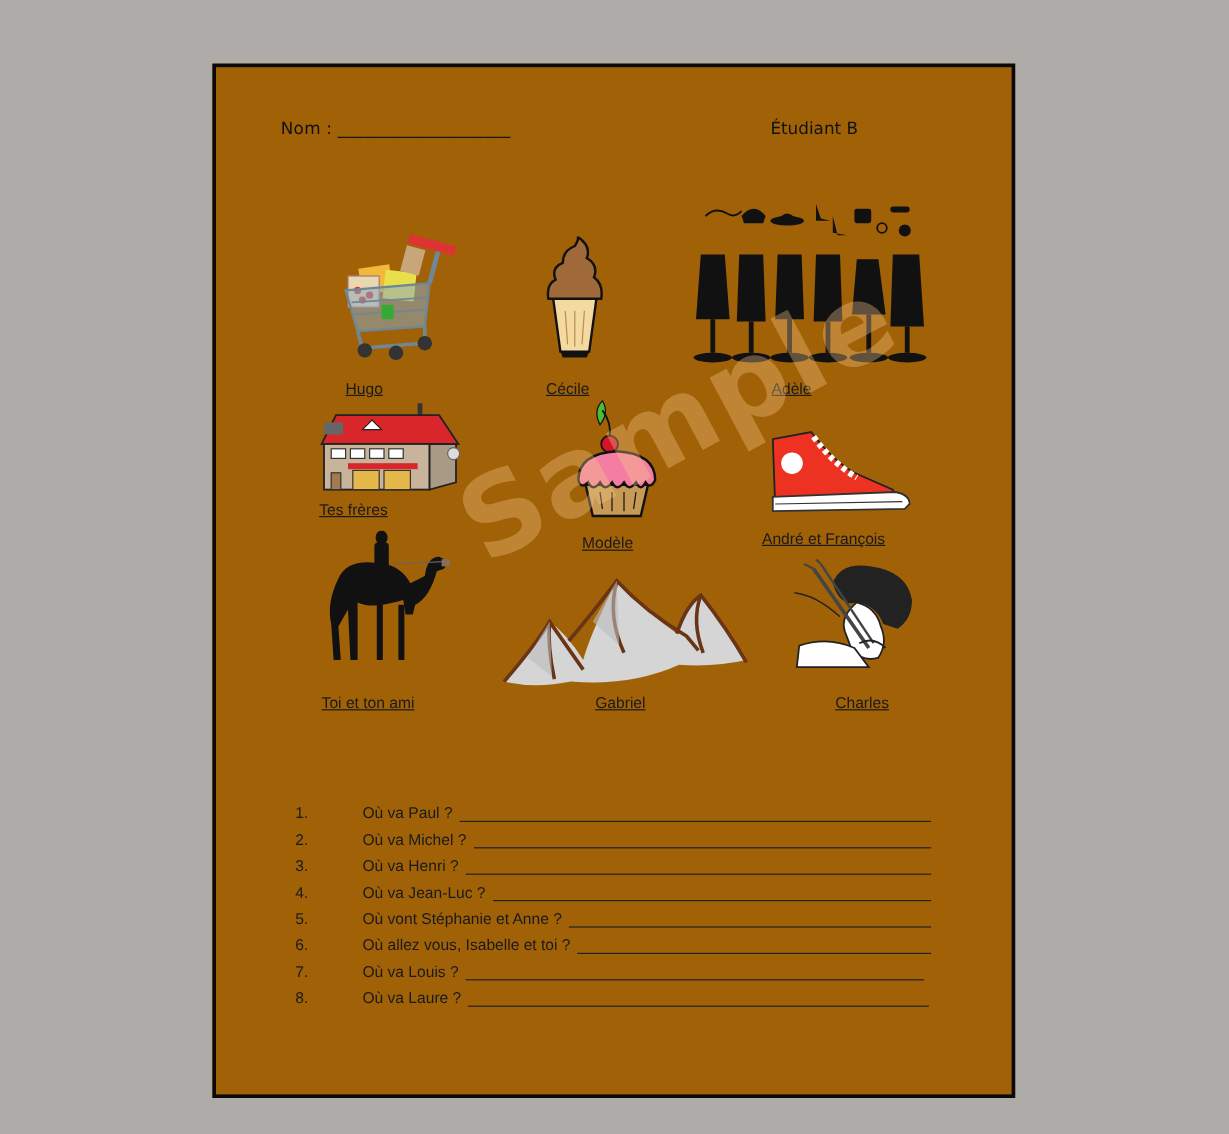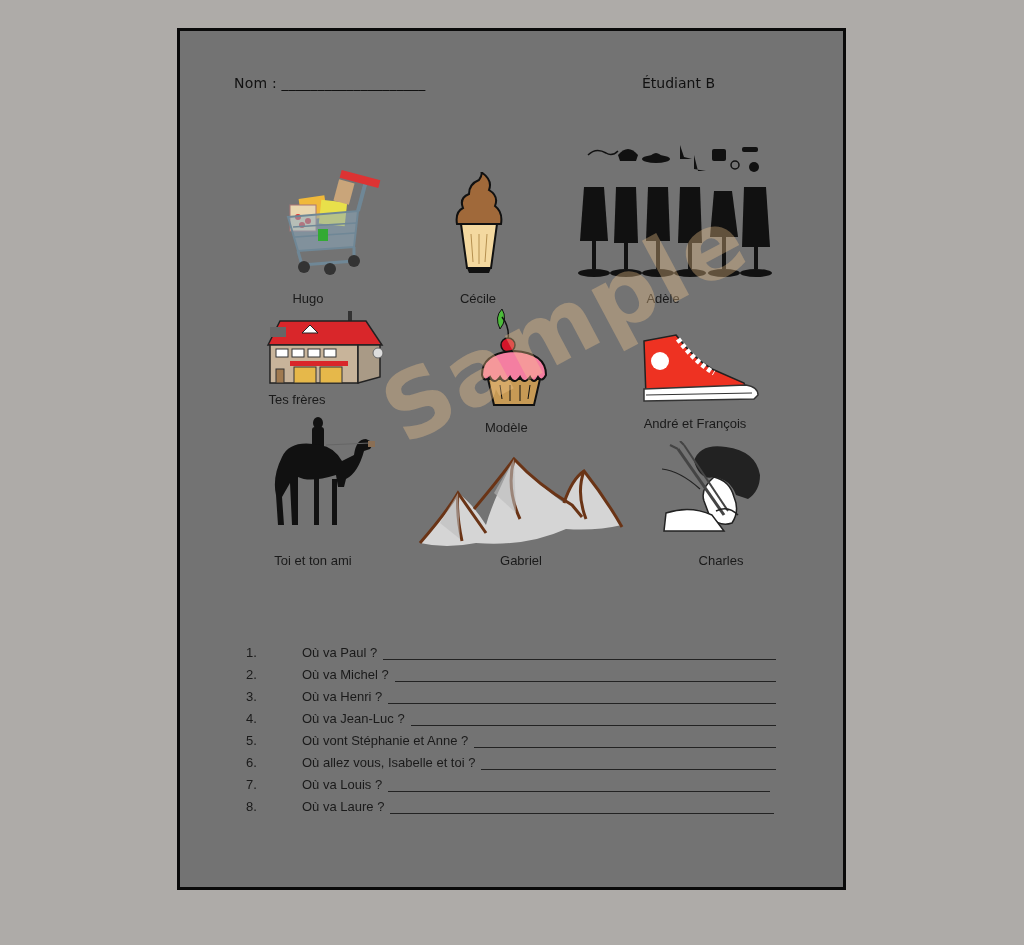--- a/index.html
+++ b/index.html
@@ -3,31 +3,31 @@
 <meta charset="utf-8">
 <style>
   html, body { margin: 0; padding: 0; }
   body {
     width: 1024px; height: 945px;
     background: #aeaba8;
     position: relative; overflow: hidden;
     font-family: "Liberation Sans", sans-serif;
   }
   .page {
-    position: absolute; left: 177px; top: 28px;
+    position: absolute; left: 177px; top: 53px;
     width: 663px; height: 856px;
-    background: #737373;
+    background: #a16207;
     border: 3px solid #0a0a0a;
   }
   .abs { position: absolute; }
   .hand { font-family: "DejaVu Sans", sans-serif; color: #111; }
   .name-line { left: 54px; top: 44px; font-size: 14px; letter-spacing: 0.2px; }
   .student { left: 462px; top: 44px; font-size: 14px; }
   .instr { left: 54px; top: 80px; width: 510px; font-size: 14px; line-height: 17px; }
-  .label { font-size: 13px; color: #1a1a1a; text-align: center; white-space: nowrap; }
+  .label { font-size: 13px; color: #1a1a1a; white-space: nowrap; text-decoration: underline; }
   .model { left: 66px; top: 568px; font-size: 13px; color: #1a1a1a; }
   .qlist { left: 66px; top: 607px; width: 530px; }
   .q { display: flex; align-items: flex-end; height: 22px; font-size: 13px; color: #1a1a1a; }
   .q .num { width: 28px; flex: none; }
   .q .txt { flex: none; white-space: nowrap; margin-right: 6px; margin-left: 28px; }
   .q .line { flex: 1; border-bottom: 1.3px solid #222; height: 14px; }
   .watermark {
     left: 185px; top: 340px;
     font-size: 92px; font-weight: bold;
     color: rgba(245, 200, 140, 0.35);

